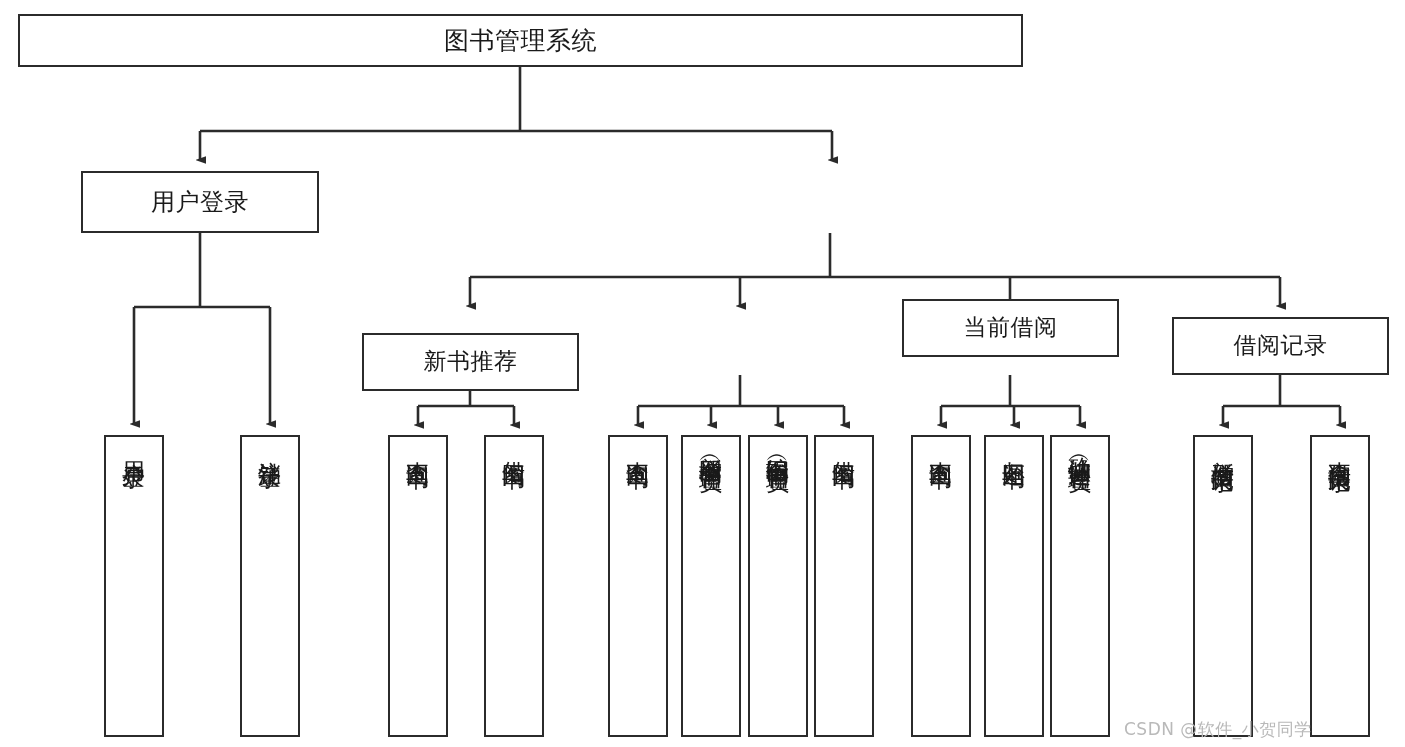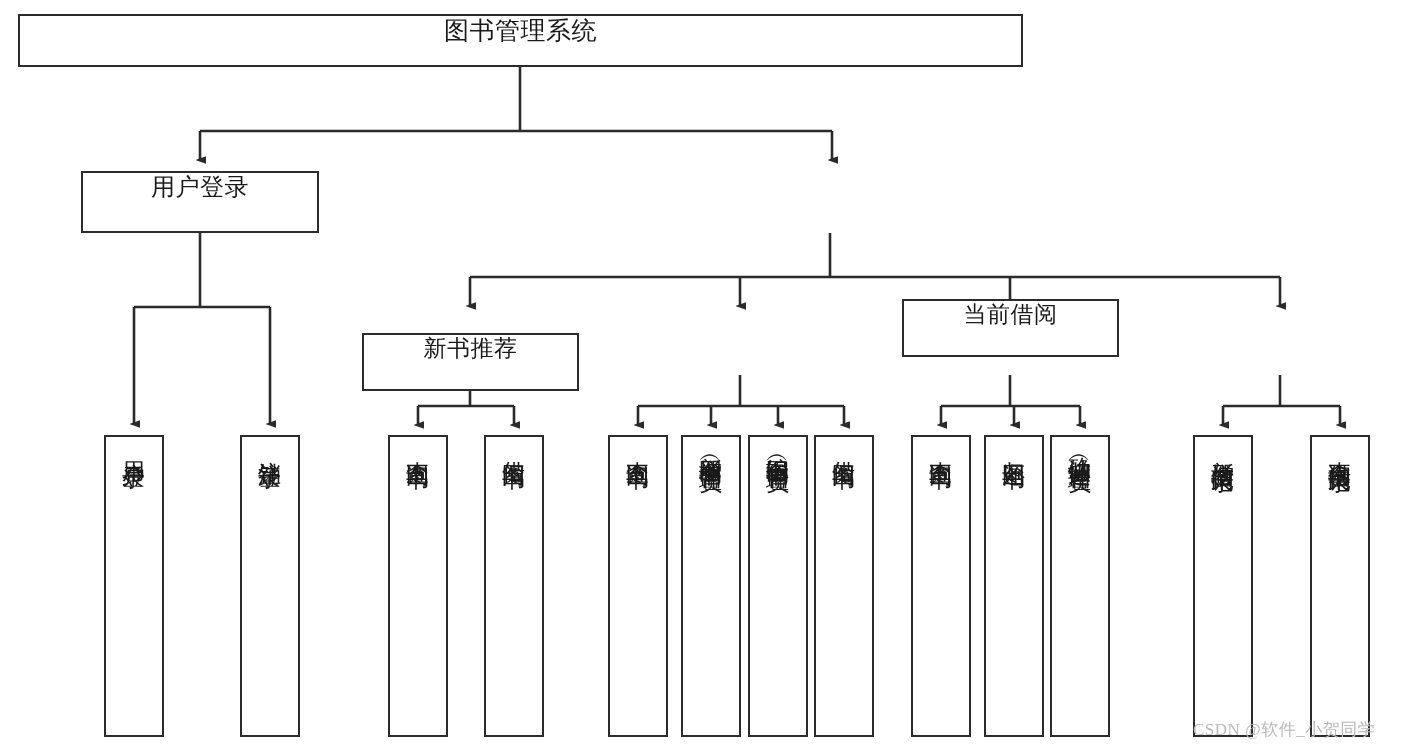--- a/index.html
+++ b/index.html
@@ -24,21 +24,21 @@
     top: 0;
     width: 1405px;
     height: 747px;
   }
   .node {
     position: absolute;
     box-sizing: border-box;
     border: 2.5px solid #2b2b2b;
     background: #ffffff;
     display: flex;
-    align-items: flex-start;
+    align-items: center;
     justify-content: center;
     text-align: center;
     z-index: 3;
   }
   .node .label {
     display: block;
     line-height: 1.18;
     letter-spacing: 0.5px;
     color: #1a1a1a;
   }
@@ -132,20 +132,23 @@
   <div class="node level2" id="node-l2-0" style="left: 81px; top: 171px; width: 238px; height: 62px;">
     <span class="label">用户登录</span>
   </div>
 
   <div class="node level3" id="node-l3-0" style="left: 362px; top: 317px; width: 217px; height: 58px; margin-top: 16px;">
     <span class="label">新书推荐</span>
   </div>
   <div class="node level3" id="node-l3-2" style="left: 902px; top: 299px; width: 217px; height: 58px;">
     <span class="label">当前借阅</span>
   </div>
+  <div class="node level3" id="node-l3-3" style="left: 1172px; top: 317px; width: 217px; height: 58px;">
+    <span class="label">借阅记录</span>
+  </div>
 
   <div class="node leaf" id="node-leaf-0" style="left: 104px; top: 435px; width: 60px; height: 302px;">
     <span class="label">用户登录</span>
   </div>
   <div class="node leaf" id="node-leaf-1" style="left: 240px; top: 435px; width: 60px; height: 302px;">
     <span class="label">注销登录</span>
   </div>
   <div class="node leaf" id="node-leaf-2" style="left: 388px; top: 435px; width: 60px; height: 302px;">
     <span class="label">查询图书</span>
   </div>
@@ -173,15 +176,15 @@
   <div class="node leaf tall-text" id="node-leaf-10" style="left: 1050px; top: 435px; width: 60px; height: 302px;">
     <span class="label">确认归还（管理员）</span>
   </div>
   <div class="node leaf" id="node-leaf-11" style="left: 1193px; top: 435px; width: 60px; height: 302px;">
     <span class="label">新增借阅记录</span>
   </div>
   <div class="node leaf" id="node-leaf-12" style="left: 1310px; top: 435px; width: 60px; height: 302px;">
     <span class="label">查询借阅记录</span>
   </div>
 
-  <div class="watermark" id="watermark" style="left: 1193px; top: 718px; font-family: Liberation Serif, serif;">CSDN @软件_小贺同学</div>
+  <div class="watermark" id="watermark" style="left: 1124px; top: 718px;">CSDN @软件_小贺同学</div>
 
 </div>
 
 </body></html>

